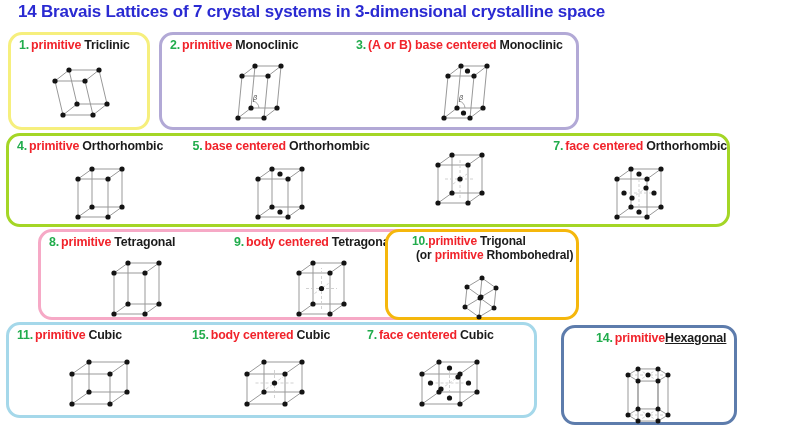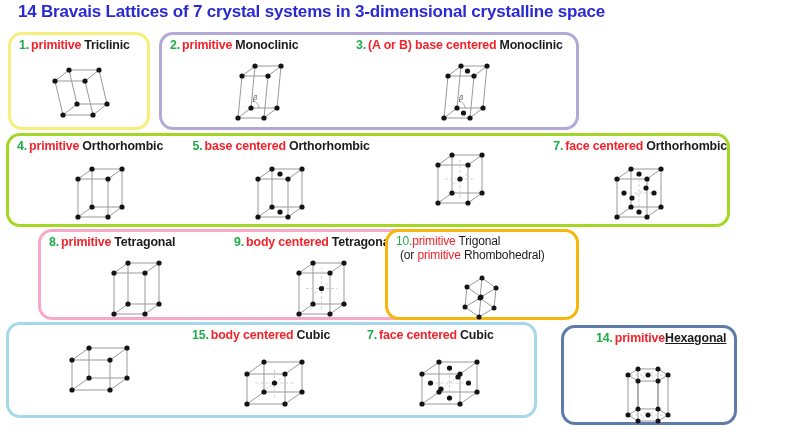--- a/index.html
+++ b/index.html
@@ -3,21 +3,21 @@
 <meta charset="utf-8">
 <style>
   html,body{margin:0;padding:0;background:#ffffff;font-family:"Liberation Sans",sans-serif;}
   .canvas{position:relative;width:800px;height:434px;background:#fff;overflow:hidden;}
   .title{position:absolute;left:18px;top:2px;font-size:17px;font-weight:bold;letter-spacing:-0.2px;}
   .box{position:absolute;border:3px solid #ccc;border-radius:14px;background:#fff;display:flex;align-items:flex-start;box-sizing:border-box;}
   .cell{padding:3px 0 0 8px;box-sizing:border-box;}
   .cap{font-size:12.4px;font-weight:bold;white-space:nowrap;letter-spacing:-0.15px;line-height:14px;}
   .cap .num{margin-right:2px;}
   .cap .desc{margin-right:3px;}
-  .cap2{font-size:12px;font-weight:normal;letter-spacing:-0.15px;line-height:13.5px;white-space:nowrap;}
+  .cap2{font-size:12px;font-weight:bold;letter-spacing:-0.15px;line-height:13.5px;white-space:nowrap;margin-left:16px;}
   .fig{display:block;margin:0 auto;margin-top:0;}
   .w130{width:130px}.w192{width:186px}.w226{width:226px}.w195{width:195px}
   .w185{width:185px}.w175{width:175px}.w160{width:160px}
 </style>
 </head>
 <body>
 
 <div class="canvas">
 
   <div class="title" style="color: rgb(42, 42, 210);">14 Bravais Lattices of 7 crystal systems in 3-dimensional crystalline space</div>
@@ -327,20 +327,23 @@
           <circle cx="53" cy="36" r="2.5" fill="#141414"></circle>
           <circle cx="40" cy="25" r="2.5" fill="#141414"></circle>
           <circle cx="69" cy="26" r="2.5" fill="#141414"></circle>
           <circle cx="55" cy="16" r="2.5" fill="#141414"></circle>
         </svg>
     </div>
   </div>
 
   <div class="box" style="left: 6px; top: 322px; width: 531px; height: 96px; border-color: rgb(165, 216, 234);">
     <div class="cell w175">
+      <div class="cap">
+        <span class="num" style="color: rgb(33, 172, 76);">11.</span><span class="desc" style="color: rgb(241, 35, 43);">primitive</span><span class="sys" style="color: rgb(27, 27, 27);">Cubic</span>
+      </div>
       <svg class="fig" width="110" height="72" viewBox="0 0 110 72">
           <line x1="26" y1="62" x2="64" y2="62" stroke="#999999" stroke-width="1"></line>
           <line x1="43" y1="50" x2="81" y2="50" stroke="#999999" stroke-width="1"></line>
           <line x1="26" y1="32" x2="64" y2="32" stroke="#999999" stroke-width="1"></line>
           <line x1="43" y1="20" x2="81" y2="20" stroke="#999999" stroke-width="1"></line>
           <line x1="26" y1="62" x2="26" y2="32" stroke="#999999" stroke-width="1"></line>
           <line x1="43" y1="50" x2="43" y2="20" stroke="#999999" stroke-width="1"></line>
           <line x1="64" y1="62" x2="64" y2="32" stroke="#999999" stroke-width="1"></line>
           <line x1="81" y1="50" x2="81" y2="20" stroke="#999999" stroke-width="1"></line>
           <line x1="26" y1="62" x2="43" y2="50" stroke="#999999" stroke-width="1"></line>

